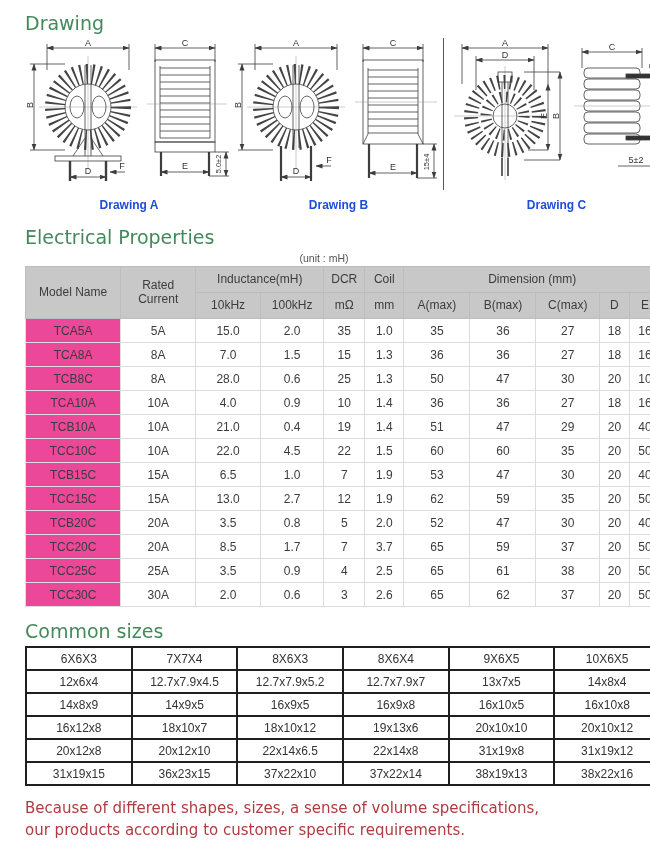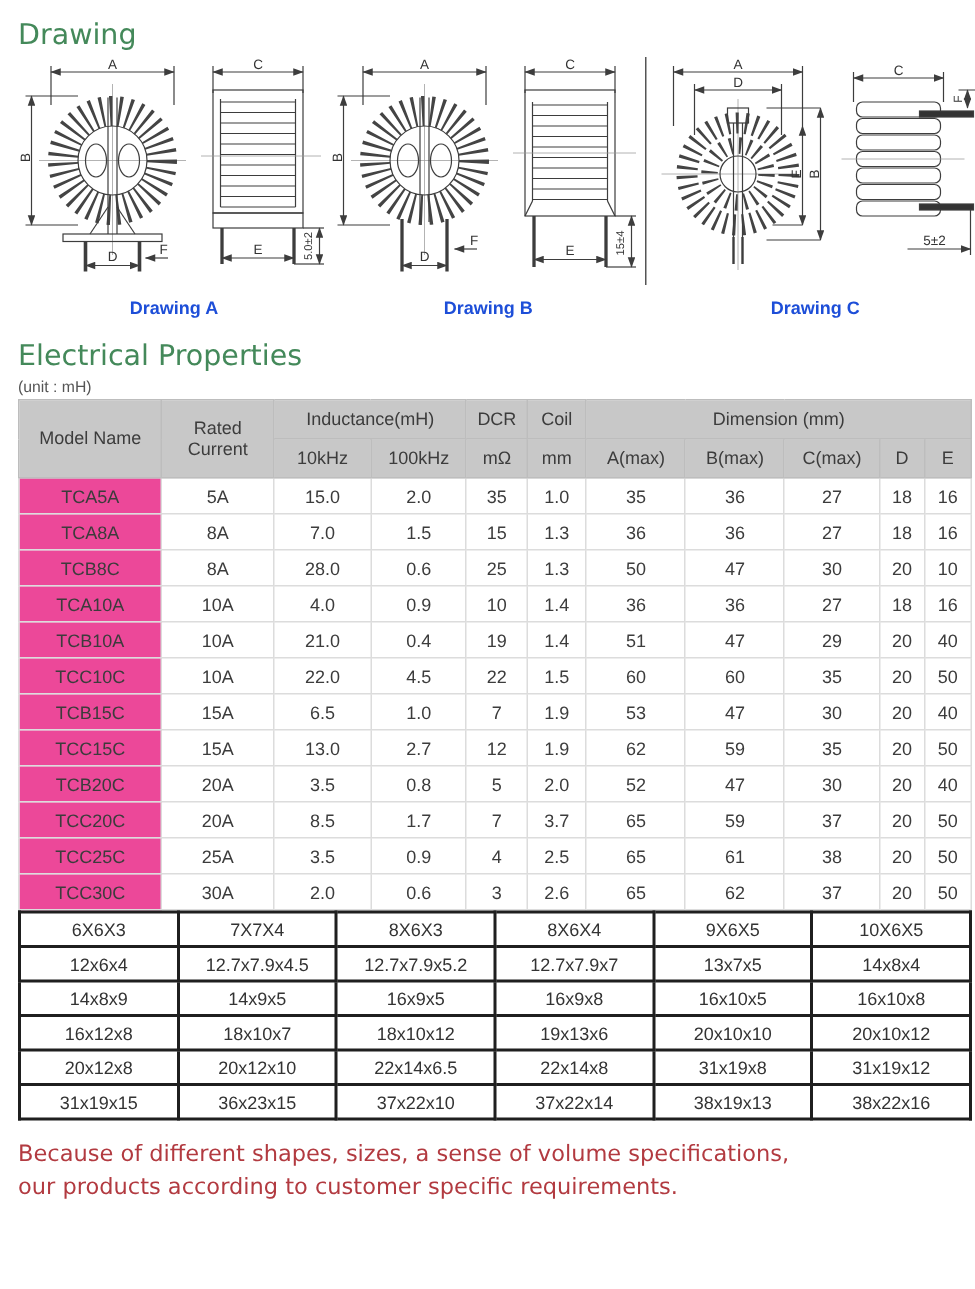--- a/index.html
+++ b/index.html
@@ -1,36 +1,36 @@
 <!DOCTYPE html>
 <html><head>
 <meta charset="utf-8">
 <style>
   html,body{margin:0;padding:0;background:#fff;}
   .page{
     width:650px;height:859px;background:#ffffff;box-sizing:border-box;
-    padding:6px 12px;font-family:"Liberation Sans",sans-serif;color:#333;
+    padding:6px 25px;font-family:"Liberation Sans",sans-serif;color:#333;
     position:relative;overflow:hidden;
   }
   .green-heading{
     font-size:19px;font-weight:400;color:#44895a;margin:6px 0 4px 0;
     font-family:"DejaVu Sans",sans-serif;
   }
   
   .drawings-row{display:flex;align-items:flex-start;margin-top:2px;}
   .drawing-group{display:flex;flex-direction:column;}
   .views{display:flex;align-items:flex-start;}
   .views.divider-right{border-right:1px solid #555;}
   .drawing-label{
     text-align:center;font-size:12px;font-weight:bold;color:#1d4ed8;
     margin-top:8px;
   }
   svg text{font-family:"Liberation Sans",sans-serif;fill:#333;}
   
-  .unit-note{font-size:10.5px;color:#555;text-align:left;margin:0 2px 2px 0;}
+  .unit-note{font-size:10.5px;color:#555;text-align:center;margin:0 2px 2px 0;}
   table.etable{
     border-collapse:collapse;width:636px;font-size:12px;color:#3c3c3c;
     table-layout:fixed;
   }
   table.etable th{
     background:#c8c8c8;font-weight:400;border:1px solid #bdbdbd;
     height:25px;padding:0 2px;line-height:1.15;
   }
   table.etable td{
     border:1px solid #dcdcdc;text-align:center;height:23px;padding:0 2px;
@@ -485,20 +485,21 @@
           <td>2.6</td>
           <td>65</td>
           <td>62</td>
           <td>37</td>
           <td>20</td>
           <td>50</td>
         </tr>
     </tbody>
   </table>
 
+  <h2 class="green-heading" style="margin-top:13px;">Common sizes</h2>
 
   <table class="stable">
     <tbody>
       <tr>
           <td>6X6X3</td>
           <td>7X7X4</td>
           <td>8X6X3</td>
           <td>8X6X4</td>
           <td>9X6X5</td>
           <td>10X6X5</td>

